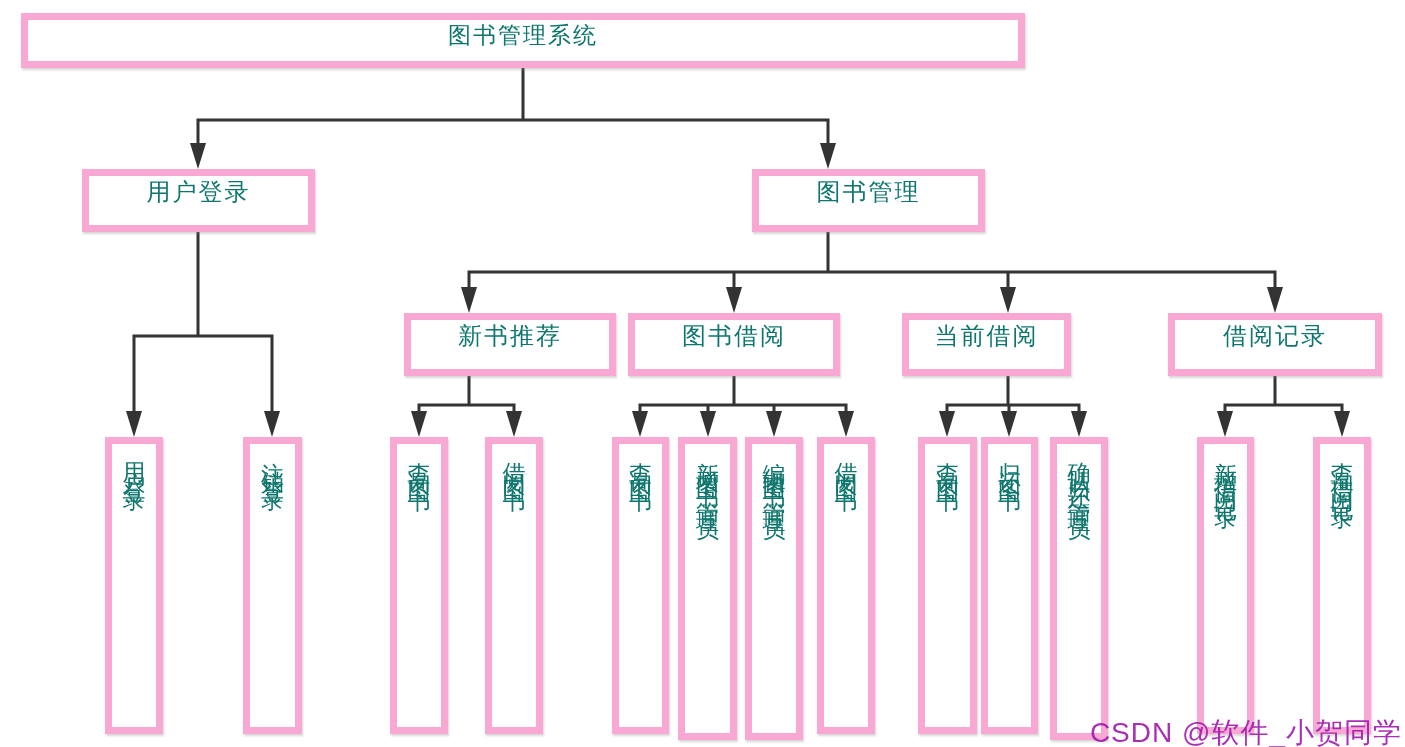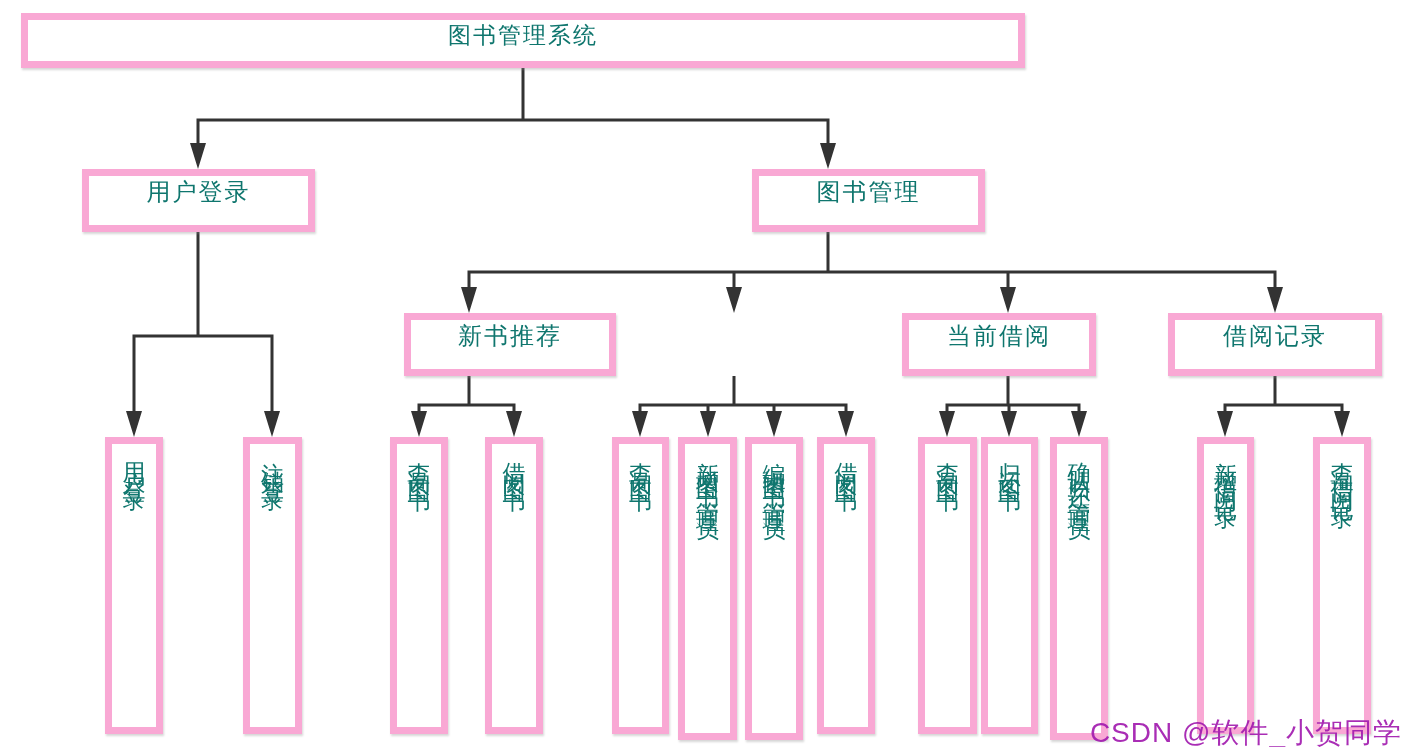--- a/index.html
+++ b/index.html
@@ -135,21 +135,24 @@
   <div class="box" style="left:82px; top:169px; width:233px; height:63px;">
     <span class="h-label">用户登录</span>
   </div>
   <div class="box" style="left:712px; top:169px; width:233px; height:63px;margin-left:40px;">
     <span class="h-label">图书管理</span>
   </div>
 
   <div class="box" style="left:363px; top:313px; width:212px; height:63px;margin-left:41px;">
     <span class="h-label">新书推荐</span>
   </div>
-  <div class="box" style="left:902px; top:313px; width:194px; height:63px;">
+  <div class="box" style="left:628px; top:313px; width:212px; height:63px;">
+    <span class="h-label">图书借阅</span>
+  </div>
+  <div class="box" style="left:902px; top:313px; width:169px; height:63px;">
     <span class="h-label">当前借阅</span>
   </div>
   <div class="box" style="left:1168px; top:313px; width:214px; height:63px;">
     <span class="h-label">借阅记录</span>
   </div>
 
   <div class="box leaf" style="left:105px; top:437px; width:58px; height:297px;">
     <span class="v-label">用户登录</span>
   </div>
   <div class="box leaf" style="left:243px; top:437px; width:59px; height:297px;">

